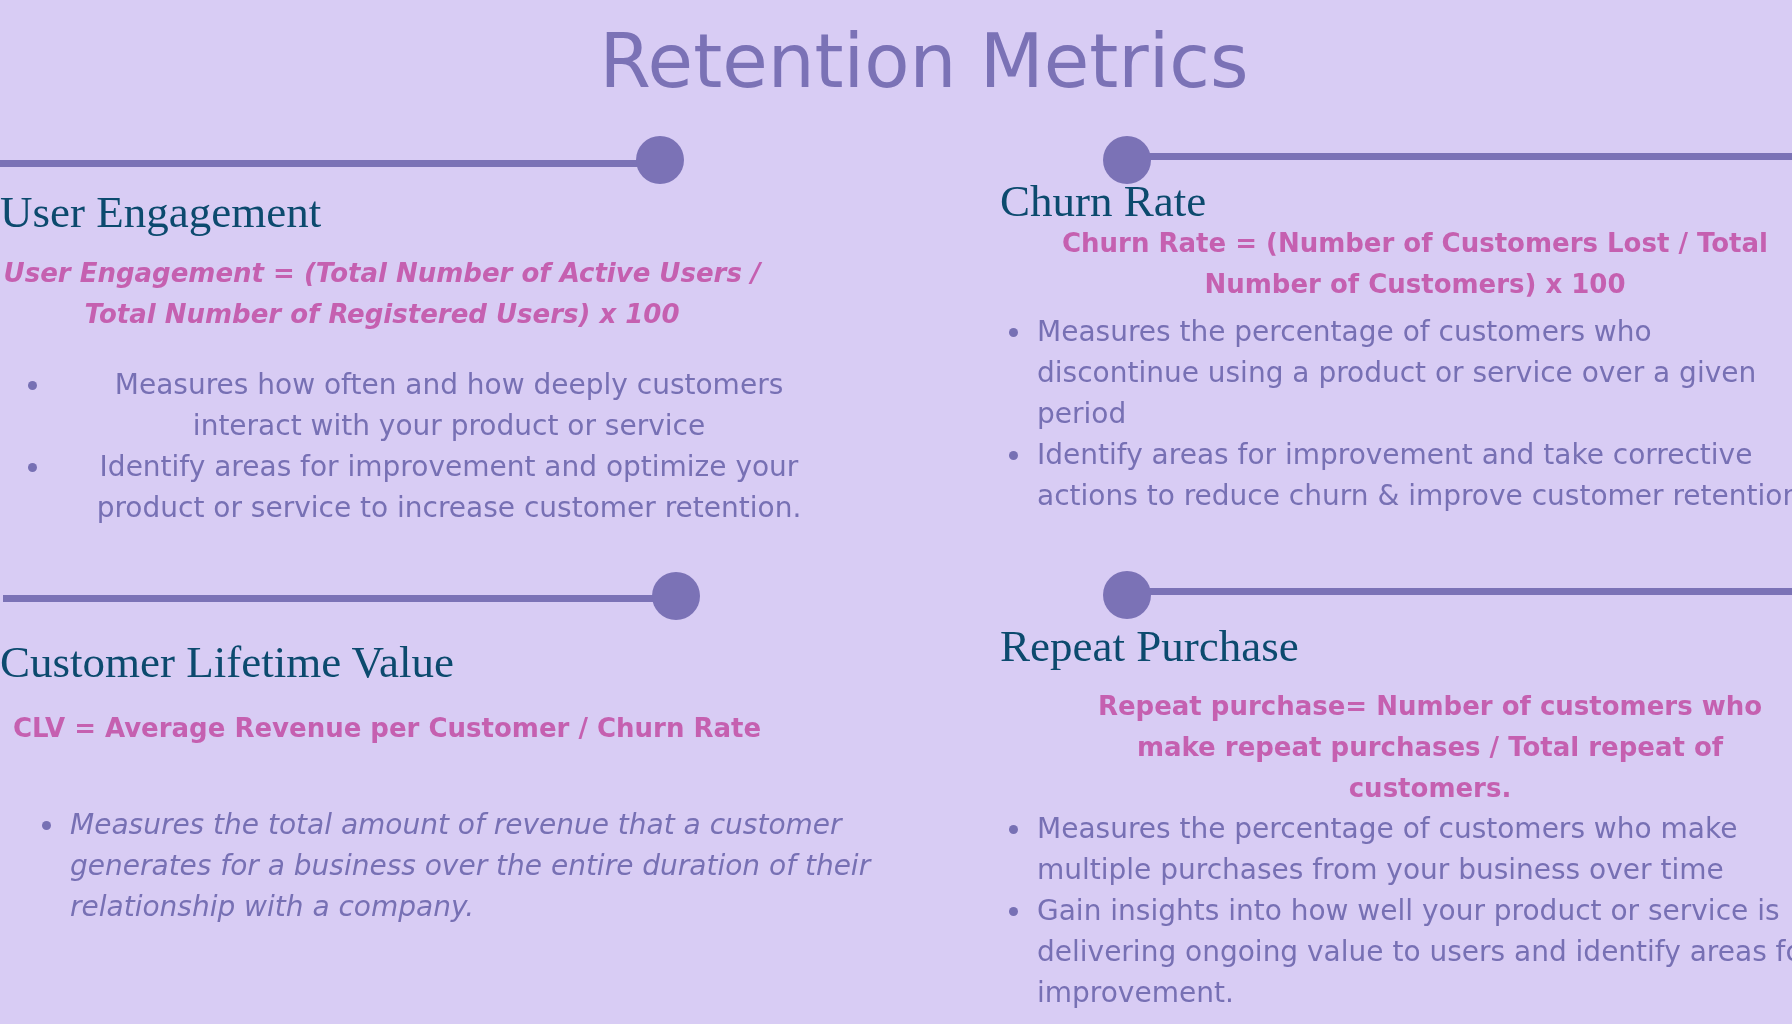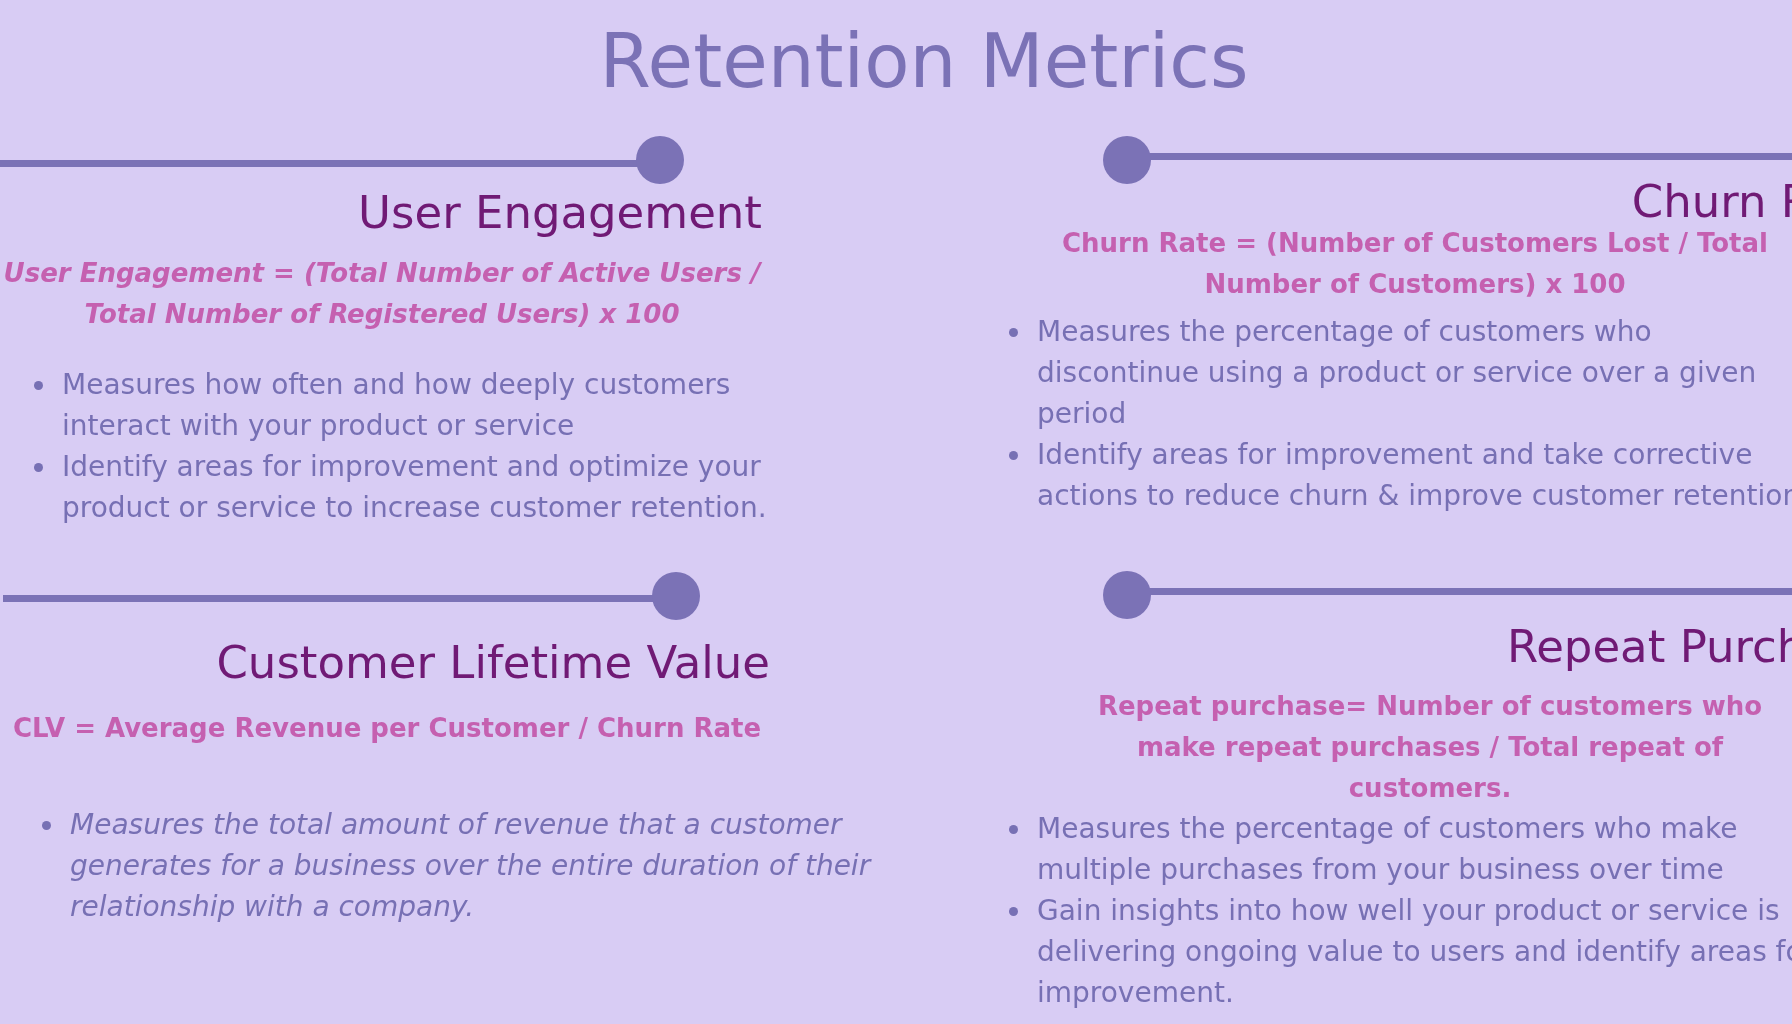--- a/index.html
+++ b/index.html
@@ -1,50 +1,50 @@
 <!DOCTYPE html>
 <html><head>
 <meta charset="utf-8">
 <style>
   html,body{margin:0;padding:0;}
   body{width:1792px;height:1024px;background:#d8ccf4;position:relative;overflow:hidden;font-family:"DejaVu Sans",sans-serif;color:#7770b4;}
   .title{position:absolute;left:0;width:1770px;top:18px;text-align:center;font-size:74px;color:#7b72b6;letter-spacing:0px;margin-left:39px;}
   .line{position:absolute;height:7px;background:#7b72b6;}
   .dot{position:absolute;width:48px;height:48px;border-radius:50%;background:#7b72b6;}
-  .h2{position:absolute;text-align:right;font-size:45px;color:#701a75;}
+  .h2{position:absolute;text-align:left;font-size:45px;color:#0c4a6e;font-family:Liberation Serif, serif;}
   .formula{position:absolute;text-align:center;font-size:26px;font-weight:bold;color:#c560b0;line-height:41px;}
   ul{position:absolute;margin:0;padding-left:26px;font-size:28px;line-height:41px;color:#7770b4;}
   li{padding-left:4px;}
 </style>
 </head>
 <body>
 
 <div class="title">Retention Metrics</div>
 
 <div class="line" style="left:0;top:160px;width:640px;"></div>
 <div class="dot" style="left:636px;top:136px;"></div>
 <div class="h2" style="left:0;width:762px;top:186px;">User Engagement</div>
 <div class="formula" style="left:2px;width:760px;top:253px;font-style:italic;">User Engagement = (Total Number of Active Users / Total Number of Registered Users) x 100</div>
-<ul style="left:32px;top:364px;width:790px;">
+<ul style="left:26px;top:364px;width:790px;text-align:center;">
   <li>Measures how often and how deeply customers interact with your product or service</li>
   <li>Identify areas for improvement and optimize your product or service to increase customer retention.</li>
 </ul>
 
 <div class="dot" style="left:1103px;top:136px;"></div>
 <div class="line" style="left:1140px;top:153px;width:652px;"></div>
 <div class="h2" style="left:1000px;width:884px;top:175px;">Churn Rate</div>
 <div class="formula" style="left:1060px;width:710px;top:223px;">Churn Rate = (Number of Customers Lost / Total Number of Customers) x 100</div>
 <ul style="left:1007px;top:311px;width:780px;">
   <li>Measures the percentage of customers who discontinue using a product or service over a given period</li>
   <li>Identify areas for improvement and take corrective actions to reduce churn &amp; improve customer retention</li>
 </ul>
 
 <div class="line" style="left:3px;top:595px;width:680px;"></div>
 <div class="dot" style="left:652px;top:572px;"></div>
-<div class="h2" style="left:0;width:750px;top:636px;margin-left:20px;">Customer Lifetime Value</div>
+<div class="h2" style="left:0;width:750px;top:636px;">Customer Lifetime Value</div>
 <div class="formula" style="left:0;width:774px;top:708px;">CLV = Average Revenue per Customer / Churn Rate</div>
 <ul style="left:40px;top:804px;width:850px;font-style:italic;">
   <li>Measures the total amount of revenue that a customer generates for a business over the entire duration of their relationship with a company.</li>
 </ul>
 
 <div class="dot" style="left:1103px;top:571px;"></div>
 <div class="line" style="left:1140px;top:588px;width:652px;"></div>
 <div class="h2" style="left:1000px;width:884px;top:620px;">Repeat Purchase</div>
 <div class="formula" style="left:1090px;width:680px;top:686px;">Repeat purchase= Number of customers who make repeat purchases / Total repeat of customers.</div>
 <ul style="left:1007px;top:808px;width:785px;">

